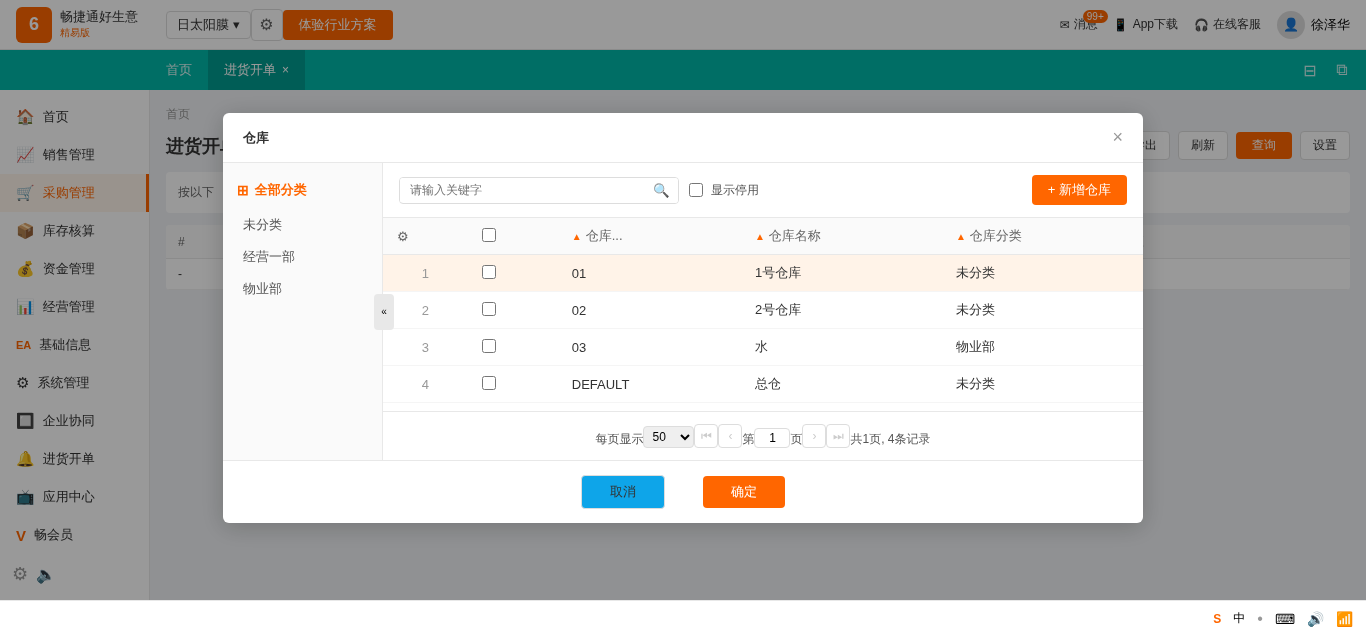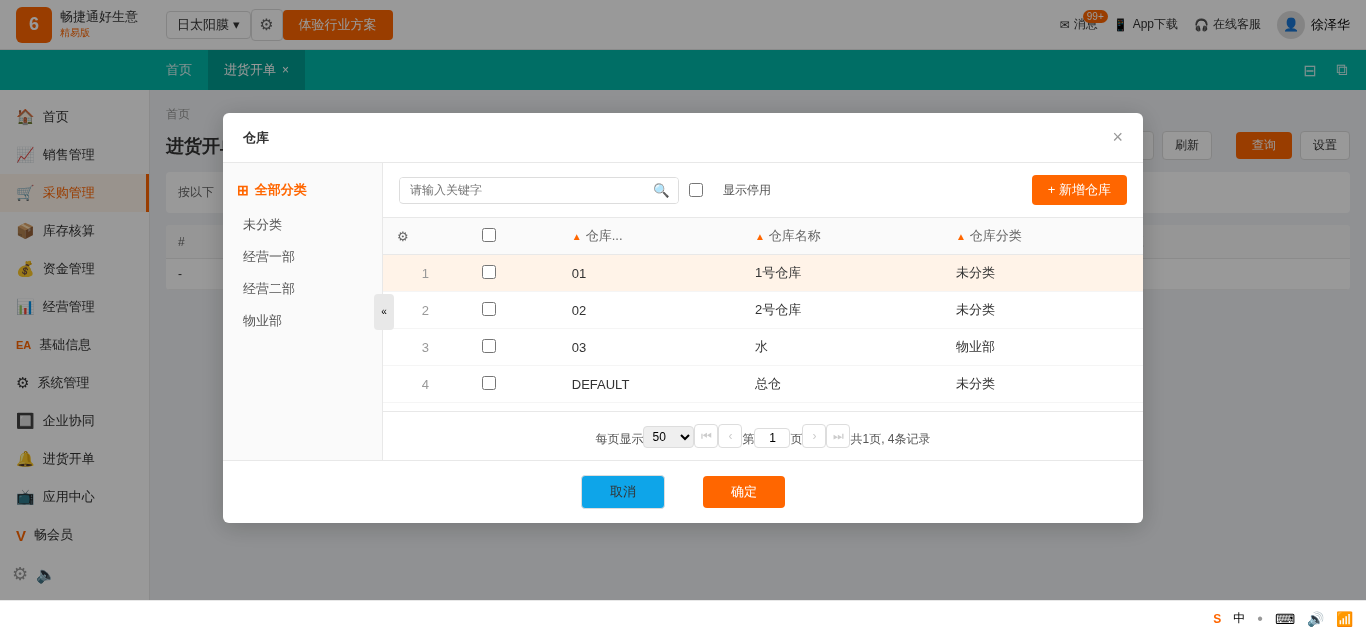--- a/index.html
+++ b/index.html
@@ -118,21 +118,21 @@
       border: 1px solid #ddd; background: #fff; color: #333;
       display: flex; align-items: center; gap: 4px;
     }
 
     
     .filter-bar {
       background: #fff; border-radius: 4px; padding: 12px; margin-bottom: 12px;
       display: flex; align-items: center; gap: 8px; flex-wrap: wrap;
     }
     .filter-label { font-size: 12px; color: #666; }
-    .query-btn { background: #f60; color: #fff; border: none; border-radius: 4px; padding: 5px 16px; font-size: 12px; cursor: pointer; margin-left: 16px; }
+    .query-btn { background: #f60; color: #fff; border: none; border-radius: 4px; padding: 5px 16px; font-size: 12px; cursor: pointer; }
     .settings-btn { background: #fff; color: #333; border: 1px solid #ddd; border-radius: 4px; padding: 5px 12px; font-size: 12px; cursor: pointer; }
 
     
     .data-table { background: #fff; border-radius: 4px; overflow: hidden; }
     .data-table table { width: 100%; border-collapse: collapse; font-size: 12px; }
     .data-table th { background: #fafafa; padding: 8px 12px; text-align: left; color: #666; border-bottom: 1px solid #e8e8e8; font-weight: normal; }
     .data-table td { padding: 8px 12px; border-bottom: 1px solid #f0f0f0; color: #333; }
 
     
     .overlay {
@@ -171,21 +171,21 @@
       display: flex; align-items: center; gap: 10px; padding: 12px 16px; border-bottom: 1px solid #e8e8e8;
     }
     .search-wrap {
       display: flex; align-items: center; border: 1px solid #ddd; border-radius: 4px; overflow: hidden;
       flex: 1; max-width: 280px;
     }
     .search-input {
       border: none; outline: none; padding: 5px 10px; font-size: 12px; flex: 1;
     }
     .search-icon-btn { padding: 5px 8px; background: #fff; color: #999; cursor: pointer; border: none; }
-    .show-disabled-wrap { display: flex; align-items: center; gap: 20px; font-size: 12px; color: #555; }
+    .show-disabled-wrap { display: flex; align-items: center; gap: 8px; font-size: 12px; color: #555; }
     .new-btn {
       background: #f60; color: #fff; border: none; border-radius: 4px;
       padding: 6px 16px; font-size: 13px; cursor: pointer; margin-left: auto;
     }
     .modal-table-wrap { flex: 1; overflow-y: auto; }
     .modal-table { width: 100%; border-collapse: collapse; font-size: 13px; }
     .modal-table th {
       background: #fafafa; padding: 9px 14px; text-align: left;
       color: #666; border-bottom: 1px solid #e8e8e8; font-weight: normal;
     }
@@ -410,21 +410,20 @@
           <span>全部分类</span>
         </div>
 
         <div style="position:absolute;right:-12px;top:50%;transform:translateY(-50%);z-index:2;">
           <div style="width:20px;height:36px;background:#e8e8e8;border-radius:4px;display:flex;align-items:center;justify-content:center;cursor:pointer;">
             <span style="font-size:10px;">«</span>
           </div>
         </div>
         <div class="modal-cat-item">未分类</div>
         <div class="modal-cat-item">经营一部</div>
-        <div class="modal-cat-item">经营二部</div>
         <div class="modal-cat-item">物业部</div>
       </div>
 
       <div class="modal-content-area">
 
         <div class="modal-toolbar">
           <div class="search-wrap">
             <input class="search-input" type="text" placeholder="请输入关键字" style="">
             <button class="search-icon-btn">🔍</button>
           </div>

